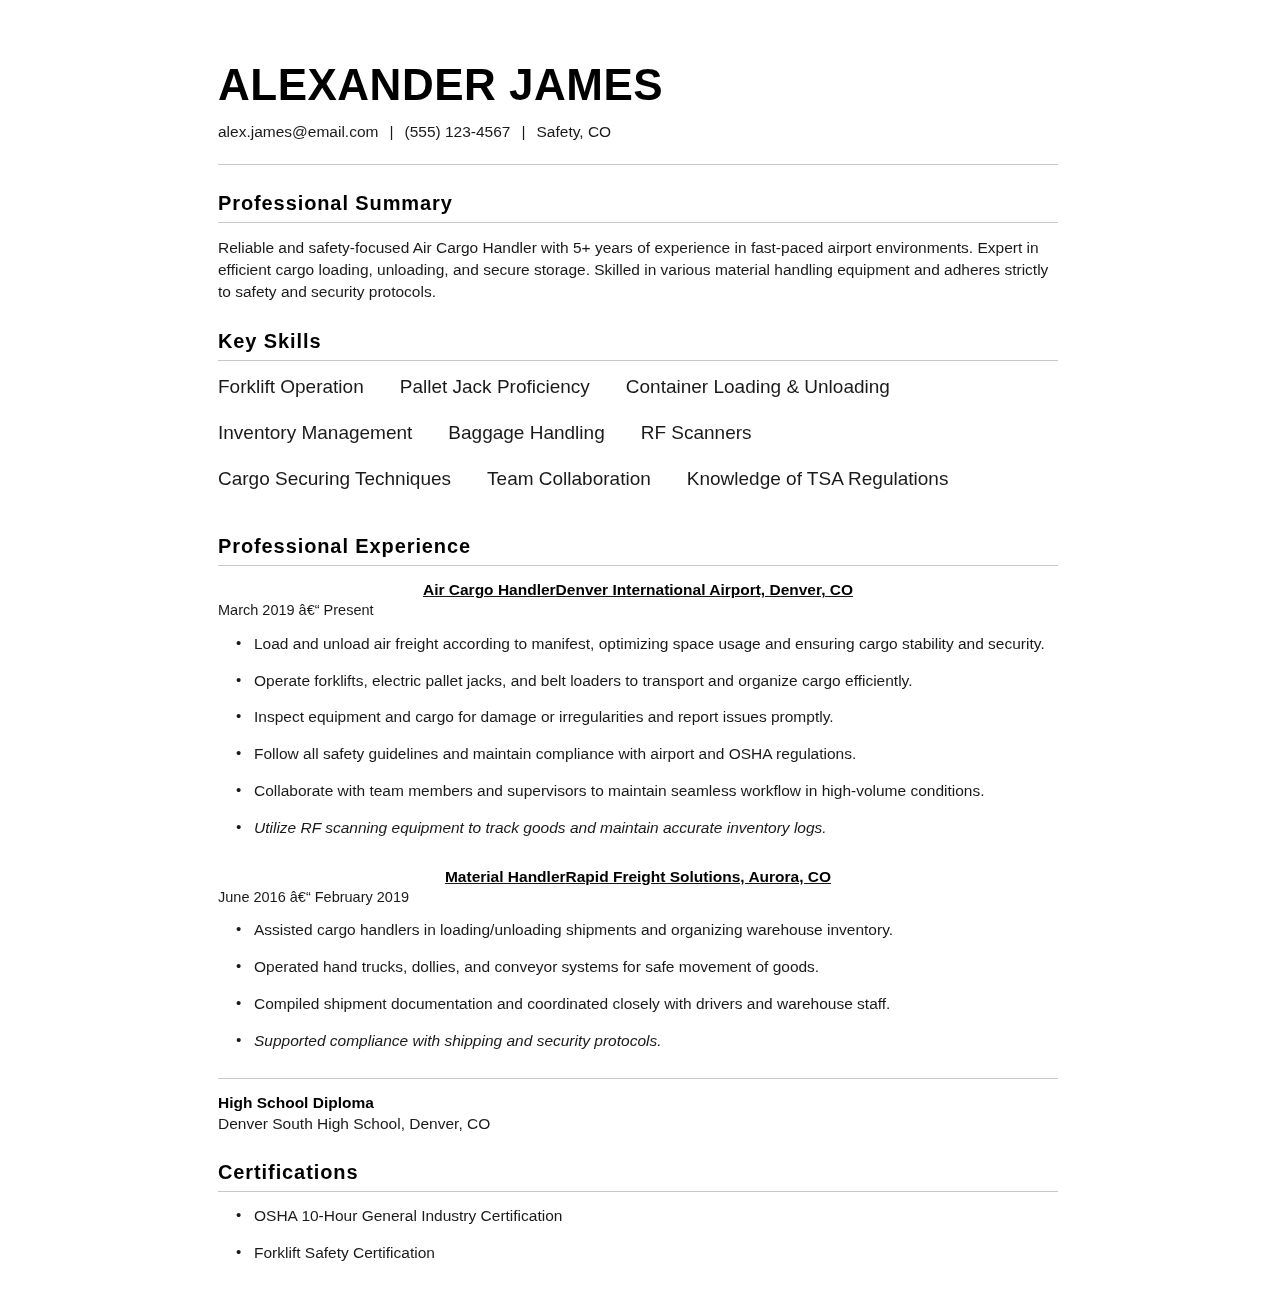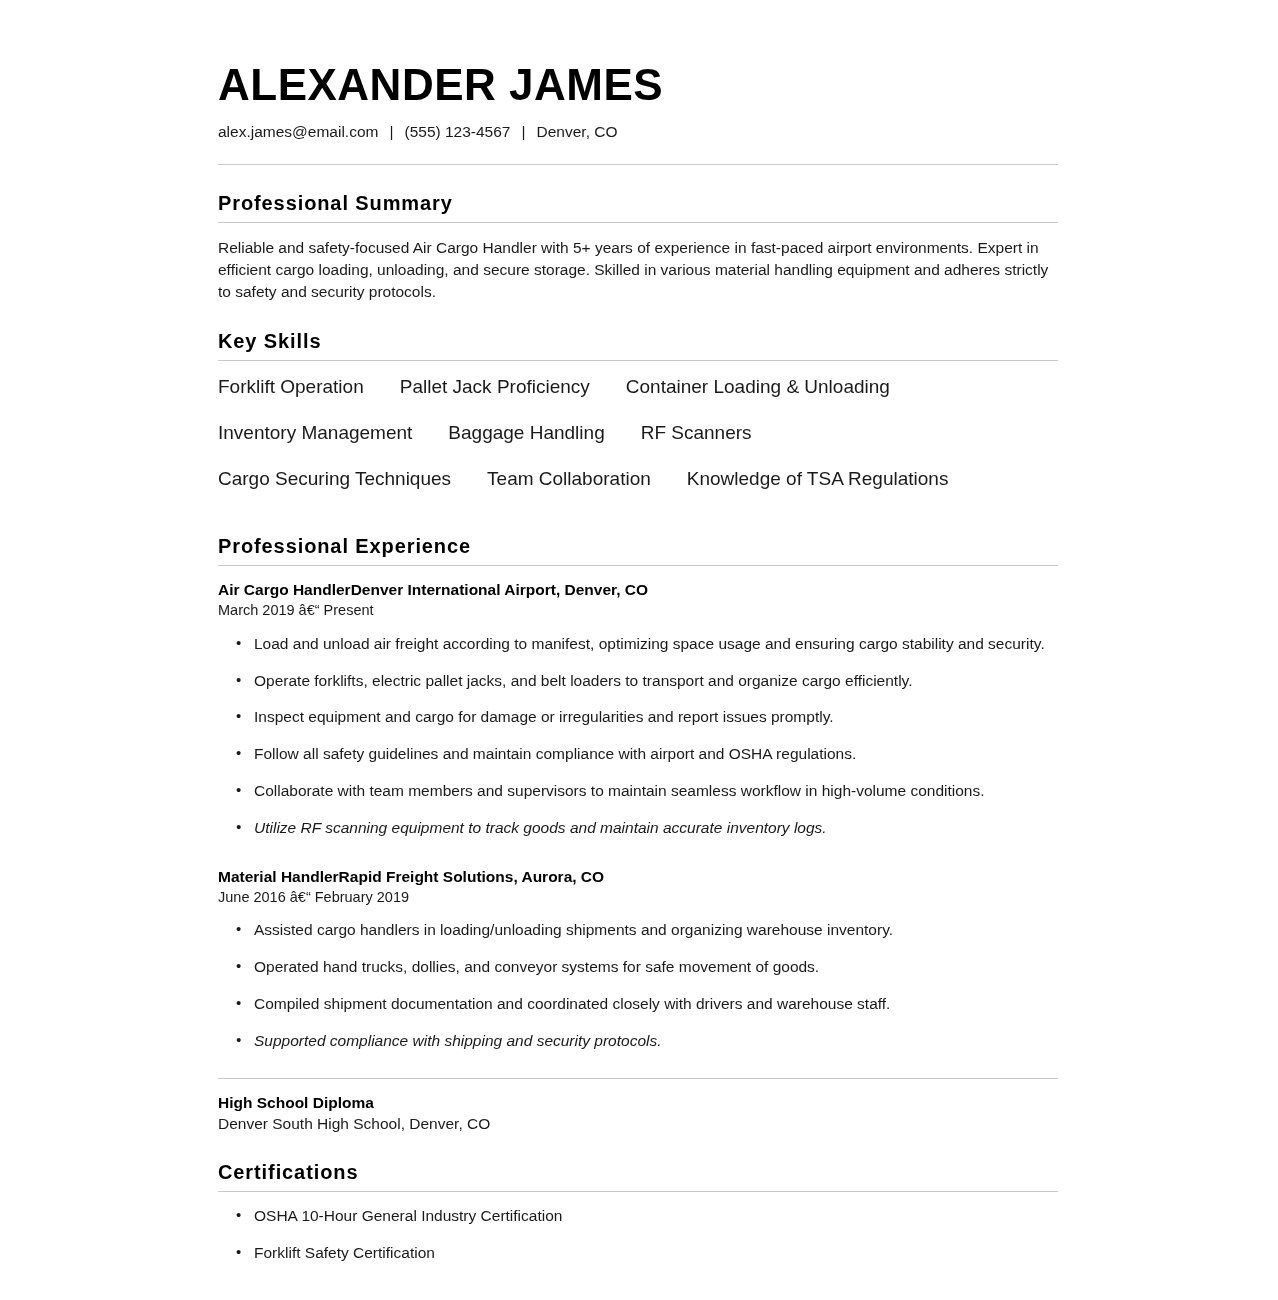--- a/index.html
+++ b/index.html
@@ -102,23 +102,24 @@
 
   
   .job {
     margin-top: 2px;
   }
   .job + .job {
     margin-top: 28px;
   }
   .job-head {
     display: flex;
-    justify-content: flex-start;
+    justify-content: center;
     align-items: baseline;
     width: 840px;
+    text-decoration: underline;
   }
   .job-title {
     font-size: 15.5px;
     font-weight: bold;
     color: #000000;
     line-height: 1.25;
   }
   .job-company {
     font-size: 15.5px;
     font-weight: bold;
@@ -201,21 +202,21 @@
 </style>
 </head>
 <body>
 
 <div class="page">
   <div class="resume">
 
     <div>
       <h1 class="name">ALEXANDER JAMES</h1>
       <div class="contact">
-        <span>alex.james@email.com</span><span class="sep">|</span><span>(555) 123-4567</span><span class="sep">|</span><span>Denver, CO</span>
+        <span>alex.james@email.com</span><span class="sep">|</span><span>(555) 123-4567</span><span class="sep">|</span><span>Safety, CO</span>
       </div>
       <hr class="header-rule">
     </div>
 
     <div class="section">
       <h2 class="section-title">Professional Summary</h2>
       <hr class="section-rule">
       <p class="summary">Reliable and safety-focused Air Cargo Handler with 5+ years of experience in fast-paced airport environments. Expert in efficient cargo loading, unloading, and secure storage. Skilled in various material handling equipment and adheres strictly to safety and security protocols.</p>
     </div>
 

